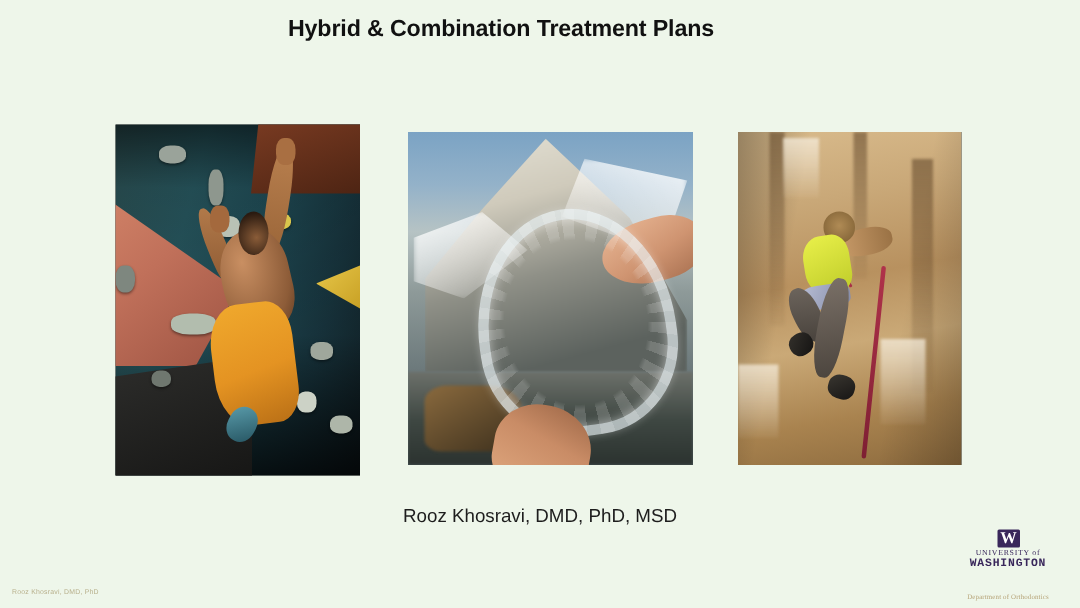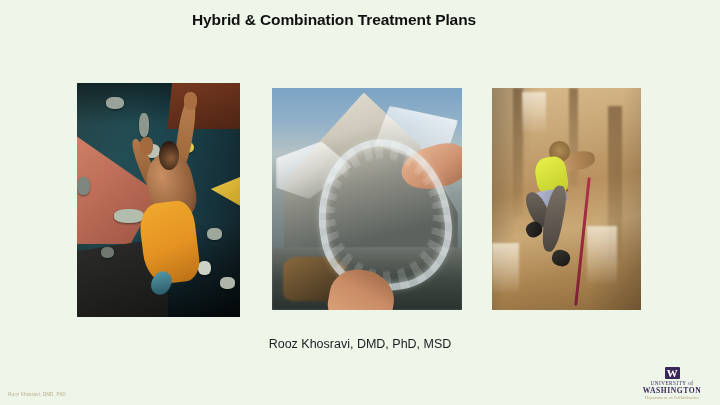--- a/index.html
+++ b/index.html
@@ -323,26 +323,26 @@
   #uw-university-line {
     display: block;
     font-family: "Liberation Serif", serif;
     font-size: 5.2px;
     letter-spacing: 0.5px;
     color: #39275b;
     margin-bottom: 1px;
   }
   #uw-washington-line {
     display: block;
-    font-family: Liberation Serif, serif;
+    font-family: Liberation Mono, monospace;
     font-weight: bold;
     font-size: 7.6px;
     letter-spacing: 0.55px;
     color: #39275b;
-    margin-bottom: 2px;
+    margin-bottom: 16px;
   }
   #uw-department-line {
     display: block;
     font-family: "Liberation Serif", serif;
     font-size: 4.6px;
     letter-spacing: 0.1px;
     color: #b7a57a;
   }
 </style>
 </head>

